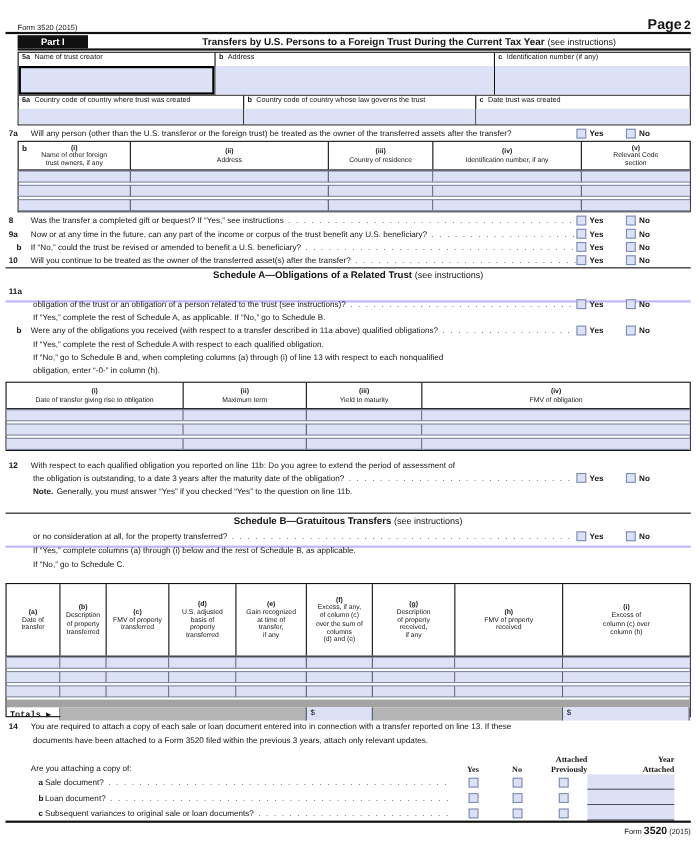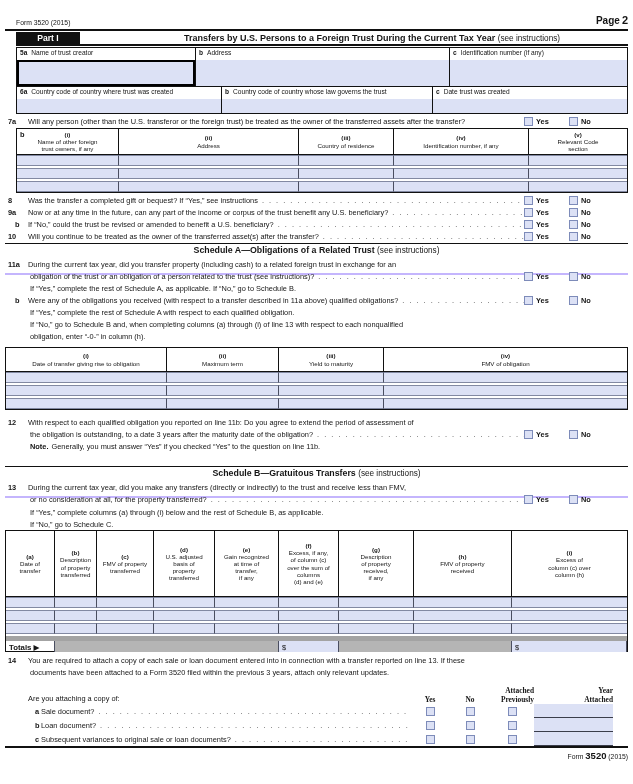--- a/index.html
+++ b/index.html
@@ -9,21 +9,21 @@
     font-family:"Liberation Sans","DejaVu Sans",sans-serif;
     font-size:7.4px; color:#151515; overflow:hidden;
   }
   .abs { position:absolute; }
   .b { font-weight:bold; }
   .rule { position:absolute; left:5px; width:623px; height:2px; background:#111; }
 
   
   .tophdr { top:14px; left:16px; width:612px; display:flex; justify-content:space-between; align-items:flex-end; }
   .formid { font-size:6.8px; }
-  .pageword { font-size:10px; font-weight:bold; }
+  .pageword { font-size:13px; font-weight:bold; }
   .pagenum { font-size:11px; font-weight:bold; }
 
   
   .partbar { top:31px; left:16px; width:612px; height:15px; border-bottom:2px solid #111; display:flex; align-items:center;gap:36px; }
   .partbox { background:#111; color:#fff; font-weight:bold; font-size:8.6px; width:64px; height:12px; display:flex; align-items:center; justify-content:center; }
   .parttitle { flex:1; text-align:center; font-size:9px; }
   .seeinstr { font-weight:normal; font-size:8.2px; }
 
   
   .secbar { left:5px; width:623px; height:32px; border-top:1.5px solid #111; border-bottom:2px solid #c4b5fd; text-align:center; font-size:8.8px; padding-top:1px; }
@@ -63,21 +63,21 @@
   .trow { display:grid; height:11px; margin-bottom:2px; }
   .trow:last-of-type { margin-bottom:0; }
   .rcell { background:#dce1f5; border-top:1px solid #8289a2; border-bottom:1px solid #8289a2; border-right:1px solid #4a4e60; }
   .rcell:last-child { border-right:none; }
   .g7b { display:grid; grid-template-columns:102px 180px 95px 135px 1fr; }
   .gA  { display:grid; grid-template-columns:161px 112px 105px 1fr; }
   .gB  { display:grid; grid-template-columns:49px 42px 57px 61px 64px 60px 75px 98px 1fr; }
   .bmark { position:absolute; left:3px; top:1px; font-weight:bold; font-size:7.4px; }
 
   
-  .totrow { display:grid; height:15px; border-top:5px solid #a3a3a3; }
+  .totrow { display:grid; height:15px; border-top:7px solid #a3a3a3;font-family:Liberation Mono, monospace; }
   .totlabel { font-weight:bold; font-size:7.8px; padding:2px 0 0 3px; border-right:1px solid #4a4e60; white-space:nowrap; }
   .gray { background:#b5b5b5; border-right:1px solid #4a4e60; }
   .dollar { background:#dce1f5; border-right:1px solid #4a4e60; padding:2px 0 0 3px; }
   .sp4 { grid-column:span 4; }
   .sp2 { grid-column:span 2; }
 
   
   .att-grid { display:grid; grid-template-columns:1fr 40px 40px 44px 79px; }
   .att-hdr { align-items:end; }
   .att-col { display:flex; align-items:flex-end; justify-content:center; text-align:center;font-family:Liberation Serif, serif; }
@@ -228,21 +228,20 @@
     </div>
   </div>
 
   <div class="abs secbar" style="top:243px">
     <span class="b">Schedule A—Obligations of a Related Trust</span> <span style="font-size:8.2px">(see instructions)</span>
   </div>
 
   <div class="abs qblock" style="top:258px">
     <div class="qrow">
       <span class="num">11a</span>
-        <span class="qt">During the current tax year, did you transfer property (including cash) to a related foreign trust in exchange for an</span>
     </div>
     <div class="qrow">
       <span class="qt cont">obligation of the trust or an obligation of a person related to the trust (see instructions)?</span>
         <span class="dots">. . . . . . . . . . . . . . . . . . . . . . . . . . . . . . . . . . . . . . . . . . . . . . . . . . . . . . . . . . . . . . . . . . . . . .</span>
       <span class="cb"></span>
         <span class="yn">Yes</span>
         <span class="ynsp"></span>
         <span class="cb"></span>
         <span class="yn">No</span>
     </div>
@@ -314,24 +313,20 @@
     <div class="qrow">
         <span class="qt cont"><span class="b notew">Note.</span><span>Generally, you must answer “Yes” if you checked “Yes” to the question on line 11b.</span></span>
       </div>
   </div>
 
   <div class="abs secbar" style="top:466px">
     <span class="b">Schedule B—Gratuitous Transfers</span> <span style="font-size:8.2px">(see instructions)</span>
   </div>
 
   <div class="abs qblock" style="top:481px">
-    <div class="qrow">
-      <span class="num">13</span>
-        <span class="qt">During the current tax year, did you make any transfers (directly or indirectly) to the trust and receive less than FMV,</span>
-    </div>
     <div class="qrow">
       <span class="qt cont">or no consideration at all, for the property transferred?</span>
         <span class="dots">. . . . . . . . . . . . . . . . . . . . . . . . . . . . . . . . . . . . . . . . . . . . . . . . . . . . . . . . . . . . . . . . . . . . . .</span>
       <span class="cb"></span>
         <span class="yn">Yes</span>
         <span class="ynsp"></span>
         <span class="cb"></span>
         <span class="yn">No</span>
     </div>
     <div class="qrow" style="margin-top:1px">

